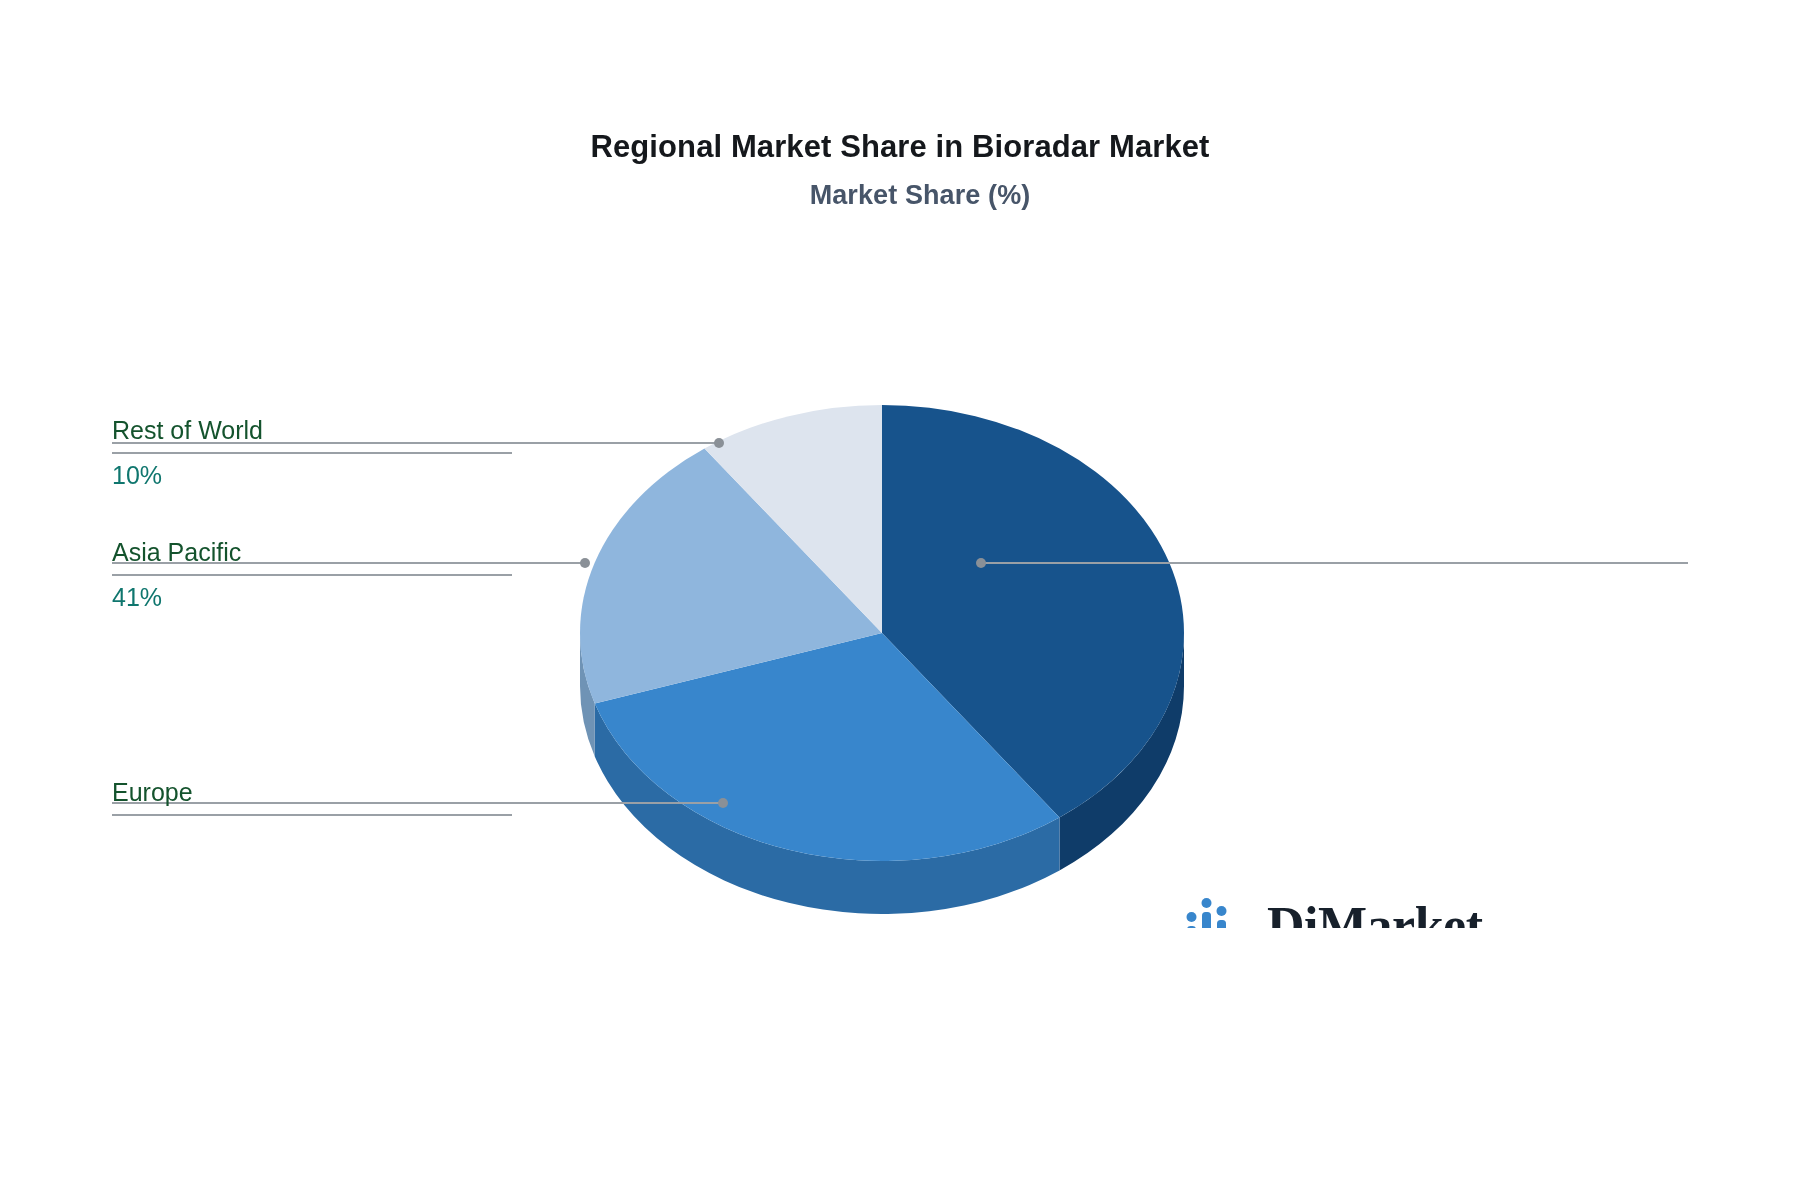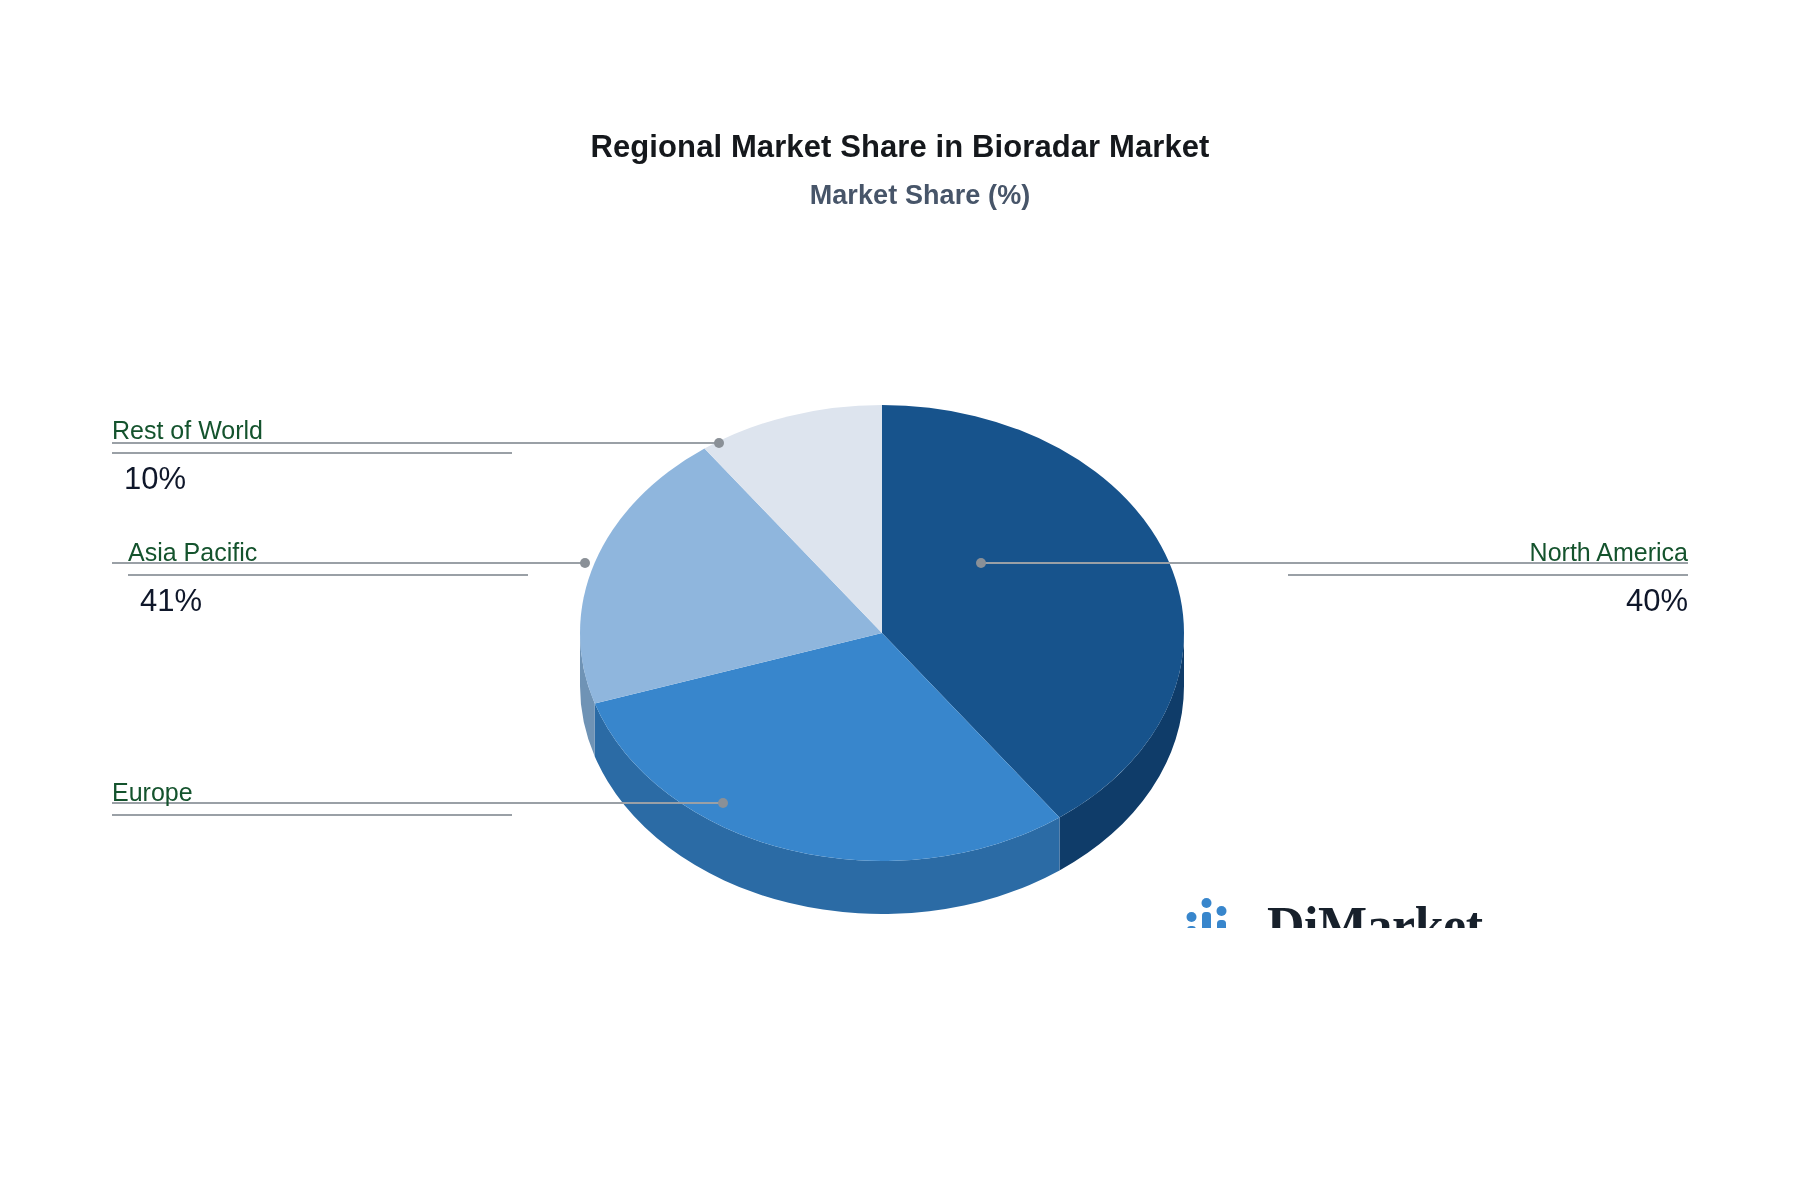--- a/index.html
+++ b/index.html
@@ -64,25 +64,24 @@
     color: #14532d;
     line-height: 1.25;
     white-space: nowrap;
   }
   .callout .cl-rule {
     height: 2px;
     background: #9aa0a6;
     margin: 6px 0 6px 0;
   }
   .callout .cl-value {
-    font-size: 31px;
-    color: #0f172a;
+    font-size: 25px;
+    color: #0f766e;
     line-height: 1.25;
     white-space: nowrap;
-    margin-left: 12px;
   }
   .callout.left { text-align: left; }
   .callout.right { text-align: right; }
 
   
   #logo {
     position: absolute;
     left: 1185px;
     top: 898px;
     display: flex;
@@ -148,36 +147,31 @@
       </g>
     </svg>
   </div>
 
   <div class="callout left" style="left:112px; top:415px; width:400px;">
     <div class="cl-name">Rest of World</div>
     <div class="cl-rule"></div>
     <div class="cl-value">10%</div>
   </div>
 
-  <div class="callout left" style="left:128px; top:537px; width:400px;">
+  <div class="callout left" style="left:112px; top:537px; width:400px;">
     <div class="cl-name">Asia Pacific</div>
     <div class="cl-rule"></div>
     <div class="cl-value">41%</div>
   </div>
 
   <div class="callout left" style="left:112px; top:777px; width:400px;">
     <div class="cl-name">Europe</div>
     <div class="cl-rule"></div>
   </div>
 
-  <div class="callout right" style="left:1288px; top:537px; width:400px;">
-    <div class="cl-name">North America</div>
-    <div class="cl-rule"></div>
-    <div class="cl-value">40%</div>
-  </div>
 
   <div id="logo">
     <svg id="logo-mark" width="58" height="52" viewBox="0 0 58 52">
       <rect x="2" y="28" width="9" height="24" rx="3.5" fill="#3886cc"></rect>
       <circle cx="6.5" cy="19" r="5" fill="#3886cc"></circle>
       <rect x="17" y="14" width="9" height="38" rx="3.5" fill="#3886cc"></rect>
       <circle cx="21.5" cy="5" r="5" fill="#3886cc"></circle>
       <rect x="32" y="22" width="9" height="30" rx="3.5" fill="#3886cc"></rect>
       <circle cx="36.5" cy="13" r="5" fill="#3886cc"></circle>
     </svg>

